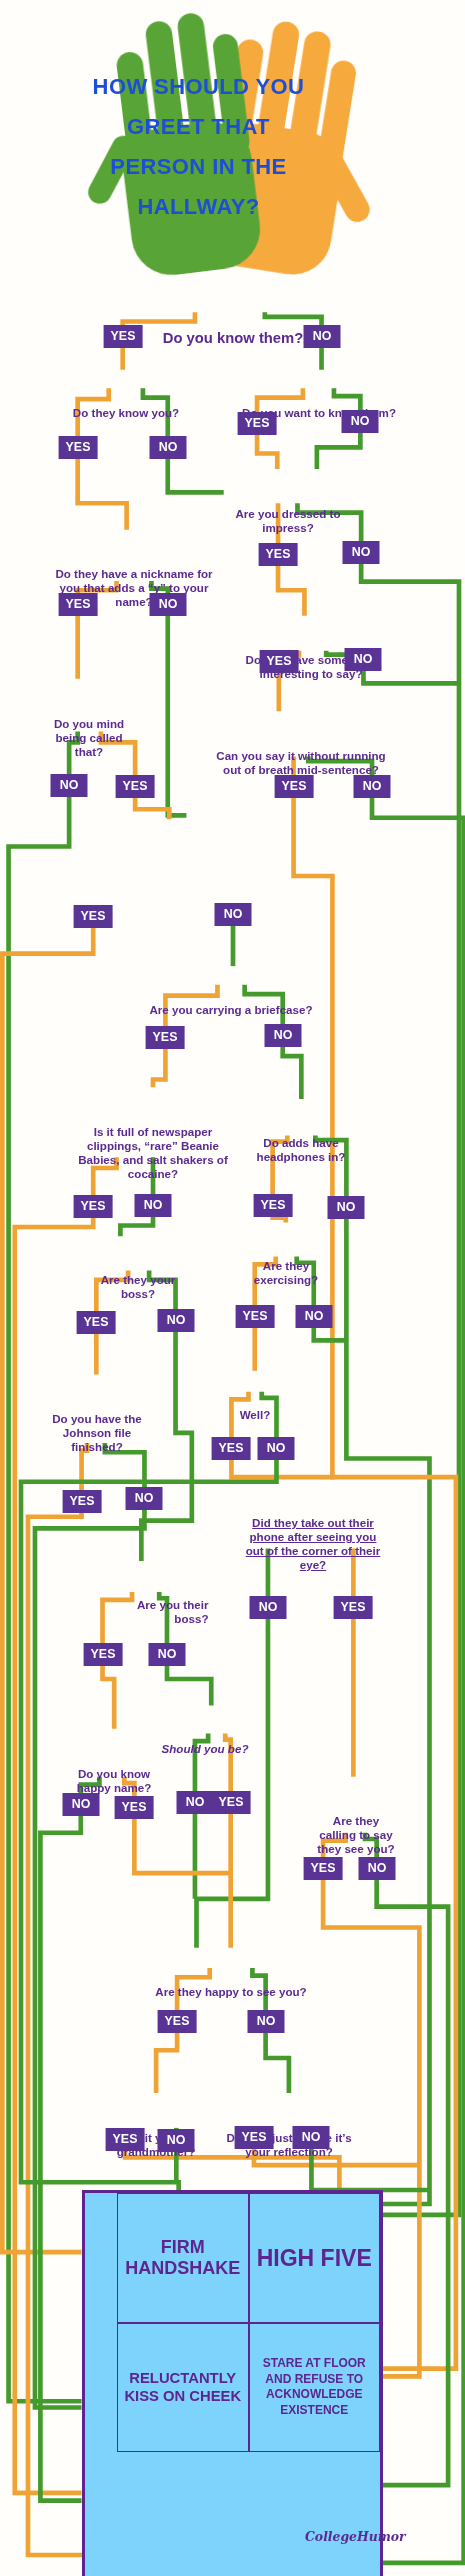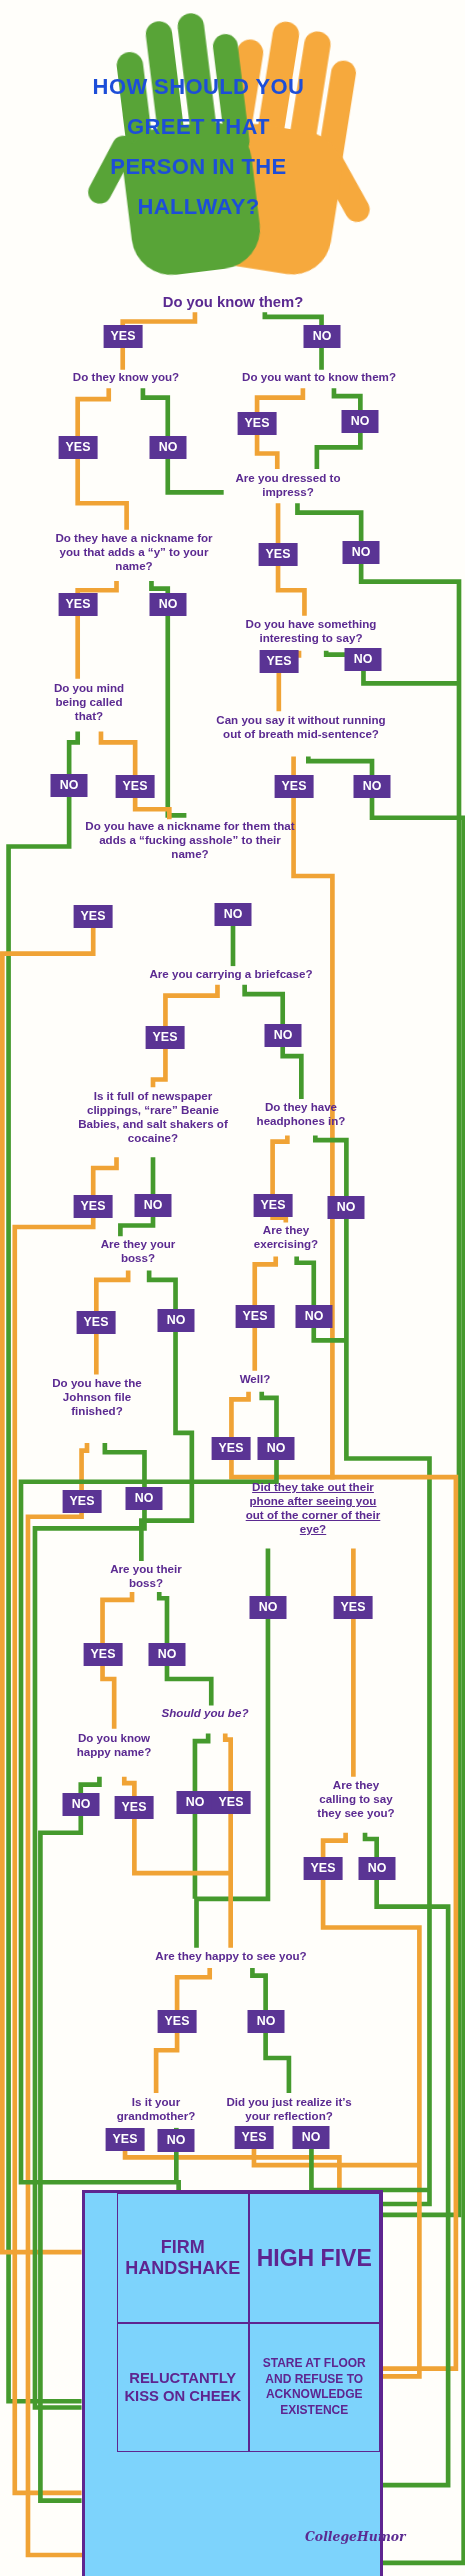--- a/index.html
+++ b/index.html
@@ -2,21 +2,21 @@
 <html style="font-size:12.4px"><head>
 <meta charset="utf-8">
 <style>
   html,body{margin:0;padding:0;background:#ffffff;}
   #canvas{position:relative;width:466px;height:2576px;background:#fffefa;overflow:hidden;
           font-family:"Liberation Sans",sans-serif;}
   svg.layer{position:absolute;left:0;top:0;z-index:1;}
   .title{position:absolute;z-index:3;left:82px;top:67px;width:233px;text-align:center;
          font-size:22px;line-height:40px;font-weight:700;color:#1d4ed8;letter-spacing:0.4px;}
   .q{position:absolute;z-index:3;font-weight:700;color:#5B2A91;text-align:center;
-     font-size:11.6px;line-height:14px;transform:translateX(-50%);}
+     font-size:11.6px;line-height:14px;transform:translateX(-50%);margin-top:36px;}
   .ans{position:absolute;z-index:4;background:#5A3494;color:#ffffff;font-weight:700;
        font-size:12.4px;line-height:22.5px;text-align:center;transform:translateX(-50%);
        padding:0 7px;min-width:23px;height:22.5px;}
   .grid{position:absolute;z-index:5;left:82px;top:2190px;width:301px;height:395px;
         background:#7dd3fc;border:3.9px solid #5E2590;box-sizing:border-box;
         display:grid;grid-template-columns:1fr 1fr;grid-template-rows:1fr 1fr 1fr;padding-left:32px;}
   .cell{border:1.9px solid #5E2590;display:flex;align-items:center;justify-content:center;
         text-align:center;font-weight:700;color:#5E2590;padding:4.7px;}
   .logo{position:absolute;z-index:5;left:305px;top:2529px;width:85px;text-align:center;
         font-family:"DejaVu Serif",serif;font-style:italic;font-weight:700;
@@ -127,30 +127,29 @@
   <div class="title">HOW SHOULD YOU GREET THAT PERSON IN THE HALLWAY?</div>
 
   <div class="q" style="left:233px;top:294px;width:202px;font-size:14.8px;line-height:17px;">Do you know them?</div>
   <div class="q" style="left:126px;top:370px;width:148px;">Do they know you?</div>
   <div class="q" style="left:319px;top:370px;width:179px;">Do you want to know them?</div>
   <div class="q" style="left:288px;top:471px;width:140px;">Are you dressed to impress?</div>
   <div class="q" style="left:134px;top:531px;width:167px;">Do they have a nickname for you that adds a “y” to your name?</div>
   <div class="q" style="left:311px;top:617px;width:163px;">Do you have something interesting to say?</div>
   <div class="q" style="left:89px;top:681px;width:89px;">Do you mind being called that?</div>
   <div class="q" style="left:301px;top:713px;width:179px;">Can you say it without running out of breath mid-sentence?</div>
-  <div class="q" style="left:190px;top:819px;width:210px;">Do you have a nickname for them that adds a “fucking asshole” to their name?</div>
   <div class="q" style="left:231px;top:967px;width:194px;">Are you carrying a briefcase?</div>
   <div class="q" style="left:153px;top:1089px;width:163px;">Is it full of newspaper clippings, “rare” Beanie Babies, and salt shakers of cocaine?</div>
-  <div class="q" style="left:301px;top:1100px;width:124px;">Do they have headphones in?</div>
+  <div class="q" style="left:301px;top:1100px;width:124px;">Do adds have headphones in?</div>
   <div class="q" style="left:138px;top:1237px;width:101px;text-align:center;">Are they your boss?</div>
   <div class="q" style="left:286px;top:1223px;width:101px;">Are they exercising?</div>
   <div class="q" style="left:97px;top:1376px;width:101px;">Do you have the Johnson file finished?</div>
   <div class="q" style="left:255px;top:1372px;width:62px;">Well?</div>
   <div class="q" style="left:313px;top:1480px;width:148px;text-decoration:underline;">Did they take out their phone after seeing you out of the corner of their eye?</div>
-  <div class="q" style="left:146px;top:1562px;width:101px;">Are you their boss?</div>
+  <div class="q" style="left:158px;top:1562px;width:101px;text-align:right;">Are you their boss?</div>
   <div class="q" style="left:205px;top:1706px;width:93px;font-style:italic;">Should you be?</div>
   <div class="q" style="left:114px;top:1731px;width:93px;">Do you know happy name?</div>
   <div class="q" style="left:356px;top:1778px;width:78px;">Are they calling to say they see you?</div>
   <div class="q" style="left:231px;top:1949px;width:194px;">Are they happy to see you?</div>
   <div class="q" style="left:156px;top:2095px;width:101px;">Is it your grandmother?</div>
   <div class="q" style="left:289px;top:2095px;width:140px;">Did you just realize it’s your reflection?</div>
 
   <div class="ans" style="left:123px;top:325px;">YES</div>
   <div class="ans" style="left:322px;top:325px;">NO</div>
   <div class="ans" style="left:78px;top:436px;">YES</div>

